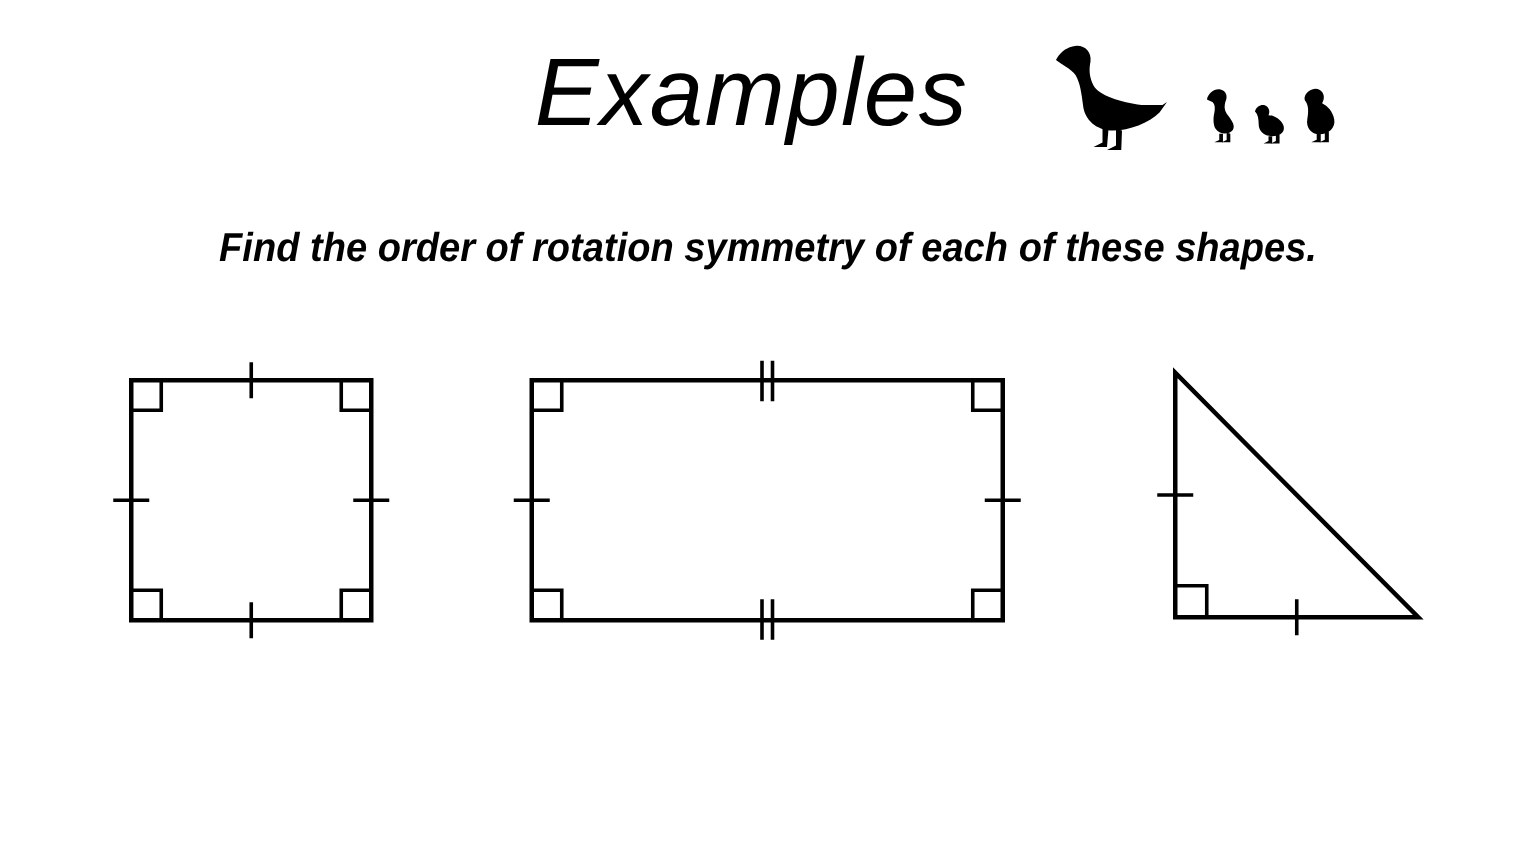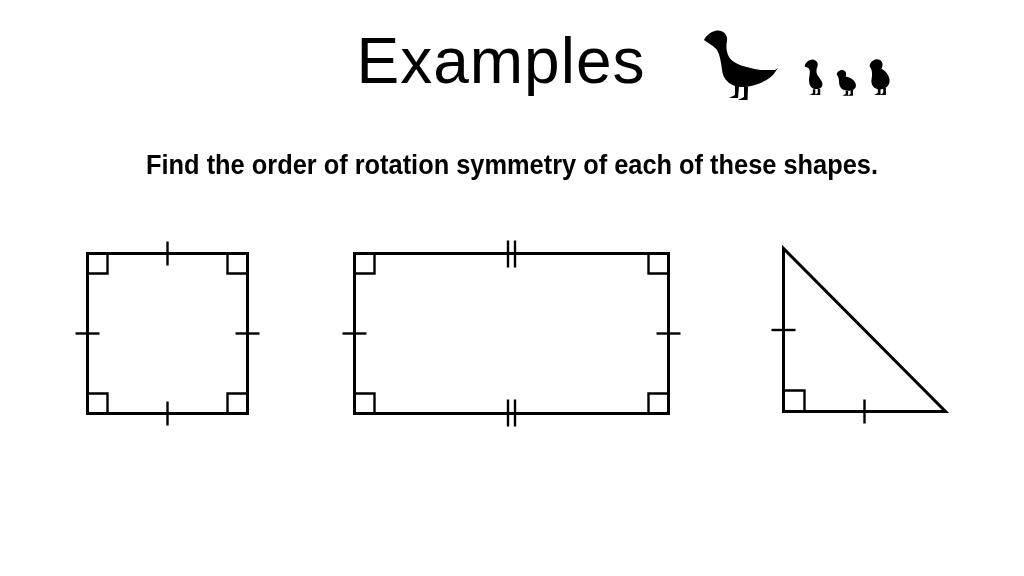--- a/index.html
+++ b/index.html
@@ -4,21 +4,21 @@
 <style>
   html, body { margin: 0; padding: 0; }
   body {
     width: 1024px; height: 576px;
     background: #ffffff;
     font-family: "Liberation Sans", sans-serif;
     color: #000000;
     position: relative;
     overflow: hidden;
   }
-  .stage { position: absolute; left: 0; top: 0; width: 944px; height: 576px; }
+  .stage { position: absolute; left: 0; top: 0; width: 944px; height: 576px; font-style: italic; }
 
   .slide-title {
     position: absolute;
     left: 501px; top: 24px;
     transform: translateX(-50%);
     font-size: 64px;
     font-weight: 300;
     letter-spacing: 1px;
     white-space: nowrap;
     color: #000;

